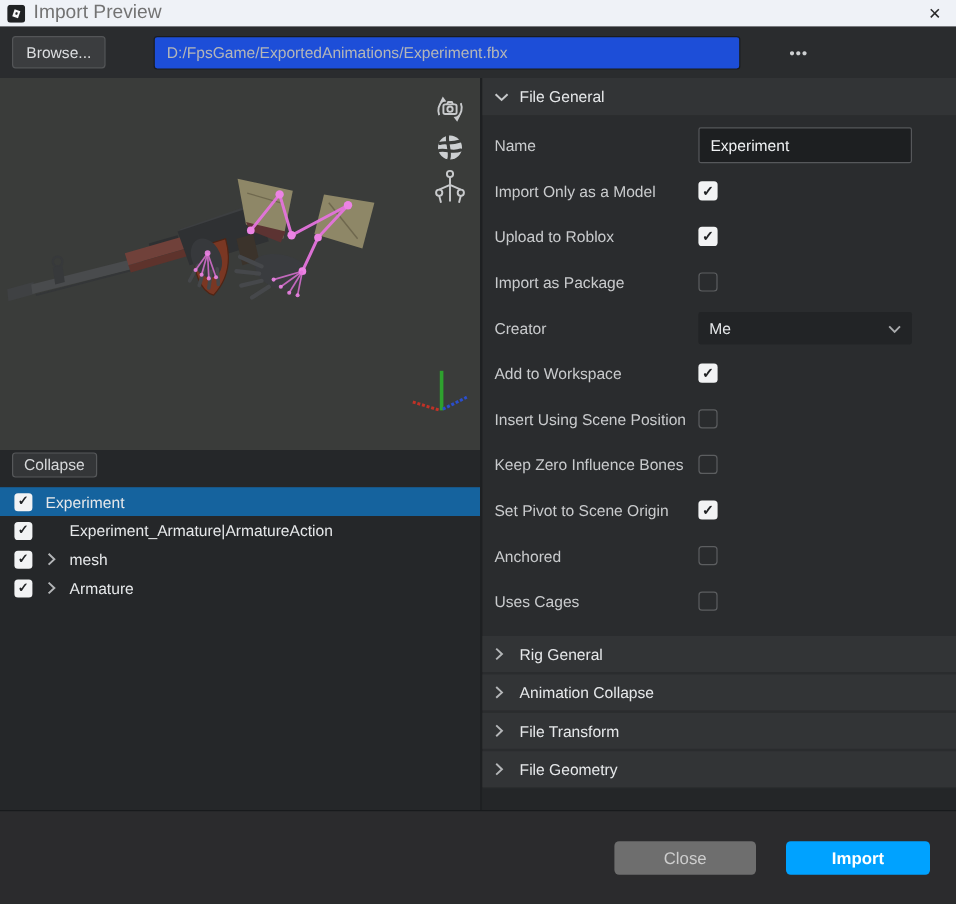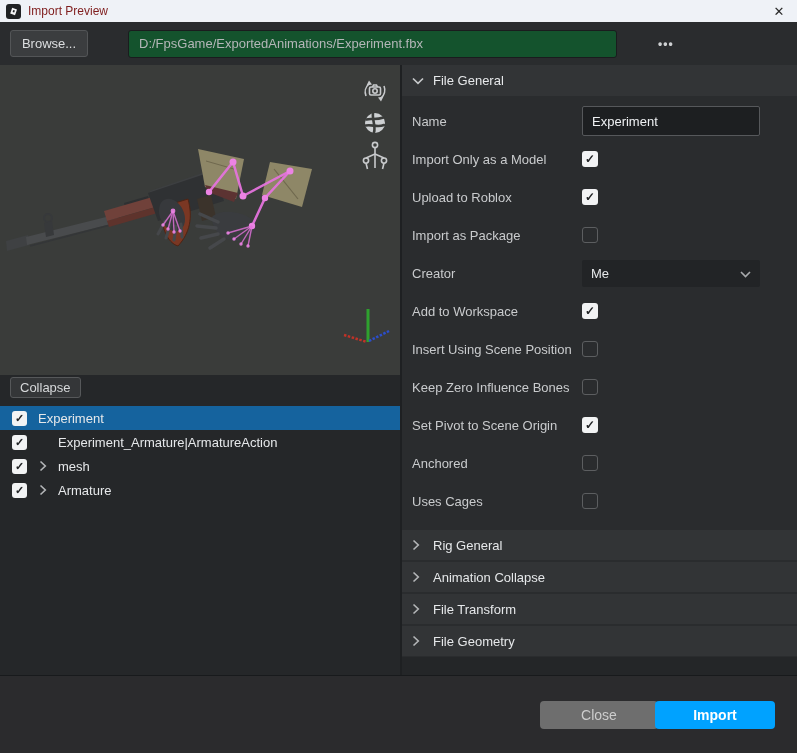--- a/index.html
+++ b/index.html
@@ -2,27 +2,27 @@
 <html><head>
 <meta charset="utf-8">
 <style>
   * { margin:0; padding:0; box-sizing:border-box; }
   html,body { width:797px; height:753px; }
   body { font-family:"Liberation Sans", sans-serif; background:#2A2C2E; overflow:hidden; position:relative; }
 
   
   .titlebar { position:absolute; top:0; left:0; right:0; height:22px; background:#EFF2F7; display:flex; align-items:center; padding-left:6px; z-index:5; }
   .app-icon { width:15px; height:15px; flex:none; }
-  .title { margin-left:7px; font-size:12px; color:#7f1d1d; }
+  .title { margin-left:7px; font-size:16px; color:#737373; }
   .close-btn { position:absolute; right:8px; top:0; height:22px; width:20px; display:flex; align-items:center; justify-content:center; font-size:13px; color:#2A2A2A; cursor:default; }
 
   
   .toolbar { position:absolute; top:22px; left:0; right:0; height:43px; background:#2A2C2E; display:flex; align-items:center; padding:0 10px;gap:32px; }
   .browse-btn { width:78px; height:27px; flex:none; background:#3B3D3F; border:1px solid #535557; border-radius:3px; color:#DCDEE0; font-size:13px; display:flex; align-items:center; justify-content:center; }
-  .path-field { margin-left:8px; width:489px; height:28px; flex:none; background:#14532d; border:1px solid #1A1C1E; border-radius:3px; color:#B4B6B8; font-size:13px; padding:0 10px; font-family:inherit; outline:none; }
+  .path-field { margin-left:8px; width:489px; height:28px; flex:none; background:#1d4ed8; border:1px solid #1A1C1E; border-radius:3px; color:#B4B6B8; font-size:13px; padding:0 10px; font-family:inherit; outline:none; }
   .preset-dd { margin-left:10px; width:170px; height:28px; flex:none; background:#232527; border-radius:3px; display:flex; align-items:center; justify-content:space-between; padding:0 10px; color:#E2E4E6; font-size:13px; }
   .more-btn { margin-left:9px; color:#CED0D2; font-size:12px; letter-spacing:1px; font-weight:bold; }
 
   
   .viewport { position:absolute; top:65px; left:0; width:400px; height:310px; background:#3A3C3A; overflow:hidden; }
   .scene { position:absolute; top:0; left:0; }
   .vp-icons { position:absolute; top:12px; right:10px; display:flex; flex-direction:column; gap:6px; align-items:center; }
 
   
   .left-lower { position:absolute; top:375px; left:0; width:400px; height:300px; background:#252729; }
@@ -47,21 +47,21 @@
   .ti { width:178px; height:30px; background:#1D1F21; border:1px solid #56585B; border-radius:2px; color:#EFF1F3; font-size:13px; padding:0 9px; font-family:inherit; outline:none; }
   .cb { width:16px; height:16px; border-radius:3px; display:flex; align-items:center; justify-content:center; font-size:12px; font-weight:bold; line-height:1; }
   .cb.checked { background:#F2F3F4; color:#212325; }
   .cb.unchecked { background:transparent; border:1px solid #5C5E60; }
   .dd { width:178px; height:27px; background:#222426; border-radius:2px; display:flex; align-items:center; justify-content:space-between; padding:0 9px; color:#E6E8EA; font-size:13px; }
   .collapsed-wrap { margin-top:10px; }
   .right-strip { position:absolute; left:0; right:0; bottom:0; height:18px; background:#242628; }
 
   
   .footer { position:absolute; top:675px; left:0; right:0; height:78px; background:#2B2B2D; border-top:1px solid #181A1C; }
-  .close-action { position:absolute; left:512px; top:25px; width:118px; height:28px; background:#6E6E6E; border-radius:4px; color:#CDCDCD; font-size:14px; display:flex; align-items:center; justify-content:center;margin-left:28px; }
+  .close-action { position:absolute; left:512px; top:25px; width:118px; height:28px; background:#6E6E6E; border-radius:4px; color:#CDCDCD; font-size:14px; display:flex; align-items:center; justify-content:center; }
   .import-action { position:absolute; left:655px; top:25px; width:120px; height:28px; background:#00A2FF; border-radius:4px; color:#FFFFFF; font-size:14px; font-weight:bold; display:flex; align-items:center; justify-content:center; }
 </style>
 </head>
 <body>
 
 <div class="titlebar">
   <svg class="app-icon" viewBox="0 0 15 15">
     <rect x="0" y="0" width="15" height="15" rx="3" fill="#202224"></rect>
     <path d="M4.2,9.6 L6.2,3.8 L11,5.4 L9,11.2 Z" fill="#F5F6F7"></path>
     <path d="M6.6,7.9 L7.3,6 L8.9,6.6 L8.2,8.5 Z" fill="#202224"></path>

